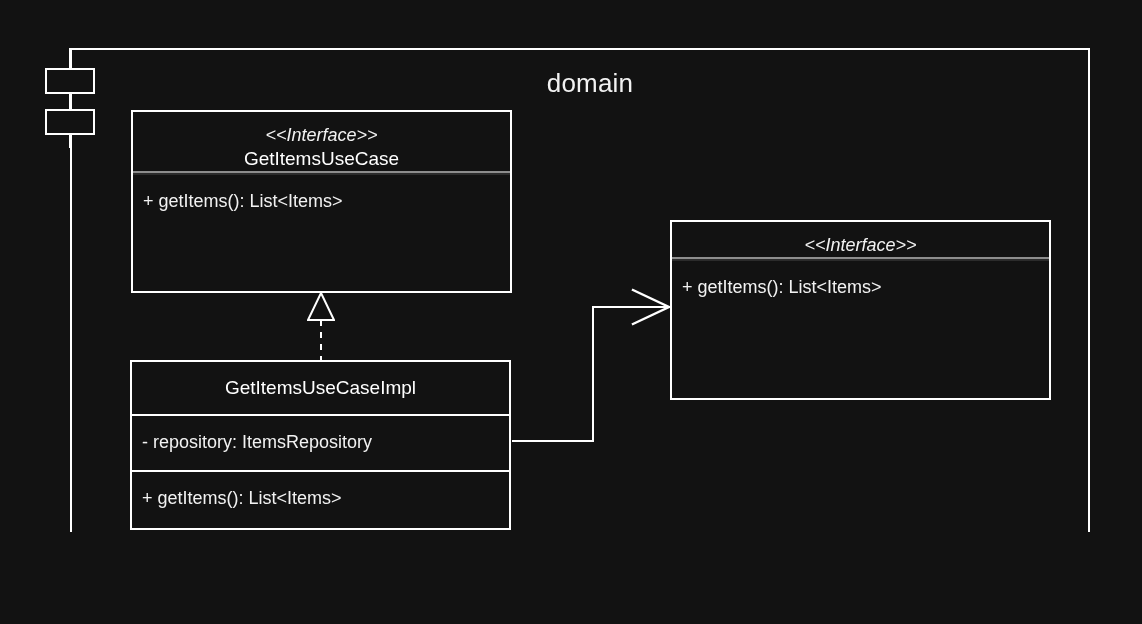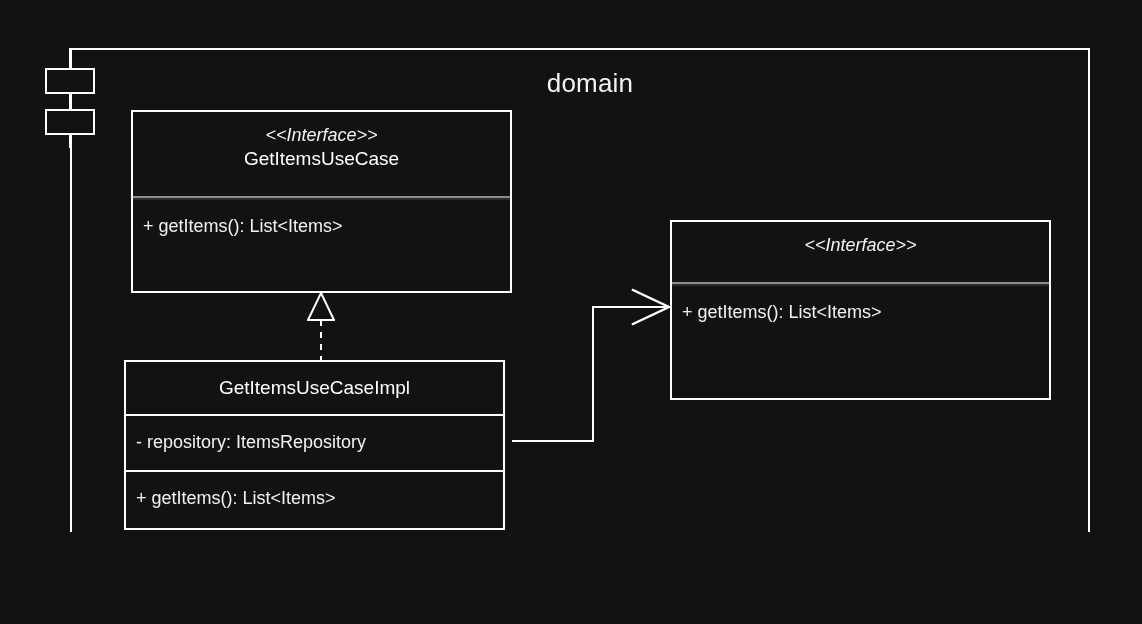--- a/index.html
+++ b/index.html
@@ -65,21 +65,21 @@
   
   .uml-class {
     position: absolute;
     border: 2px solid #ffffff;
     box-sizing: border-box;
     background: #121212;
     color: #f2f2f2;
   }
   .uml-head {
     text-align: center;
-    padding: 12px 8px 25px 8px;
+    padding: 12px 8px 0 8px;
   }
   .stereotype {
     font-style: italic;
     font-size: 18px;
     font-weight: 400;
     line-height: 1.25;
     color: #f2f2f2;
     white-space: nowrap;
   }
   .class-name {
@@ -104,21 +104,21 @@
     font-size: 18px;
     font-weight: 400;
     color: #f2f2f2;
     padding: 16px 0 0 10px;
     white-space: nowrap;
   }
 
   
   #cls-usecase      { left: 131px; top: 110px; width: 381px; height: 183px; }
   #cls-repository   { left: 670px; top: 220px; width: 381px; height: 180px; }
-  #cls-impl         { left: 124px; top: 360px; width: 381px; height: 170px; }
+  #cls-impl         { left: 130px; top: 360px; width: 381px; height: 170px; }
 
   #cls-impl .uml-head { padding: 14px 8px 13px 8px; }
   #cls-impl .member   { padding: 16px 6px 0 10px; }
 
   
   .conn {
     position: absolute;
     background: #ffffff;
   }
   

